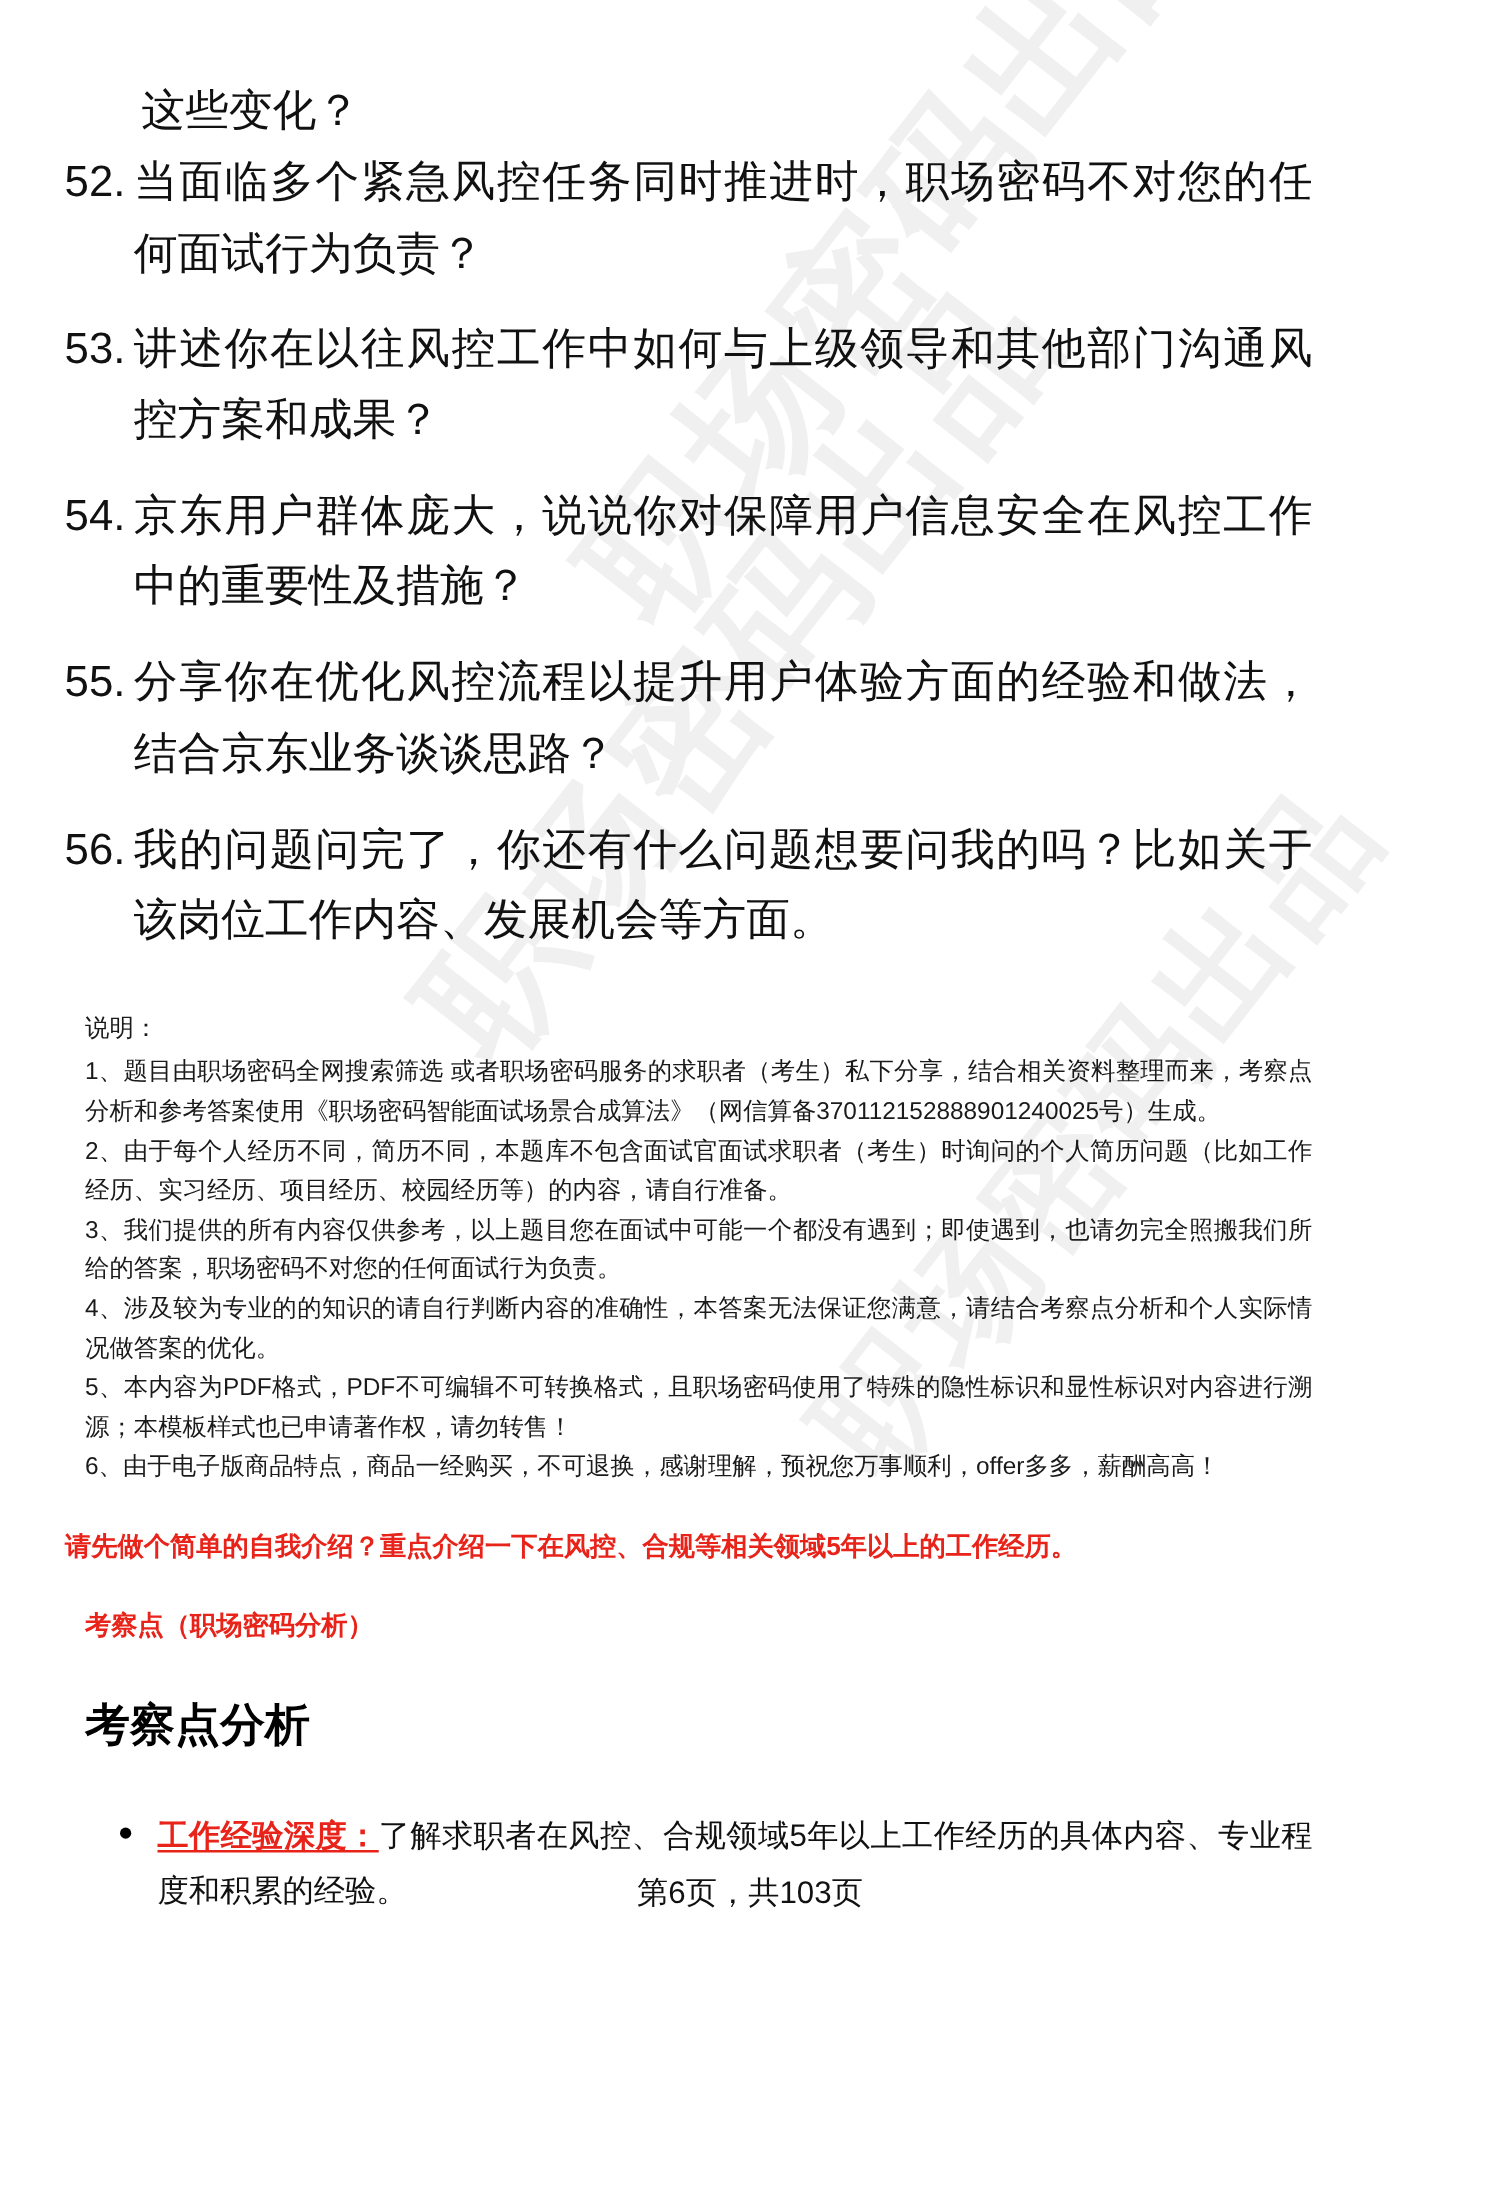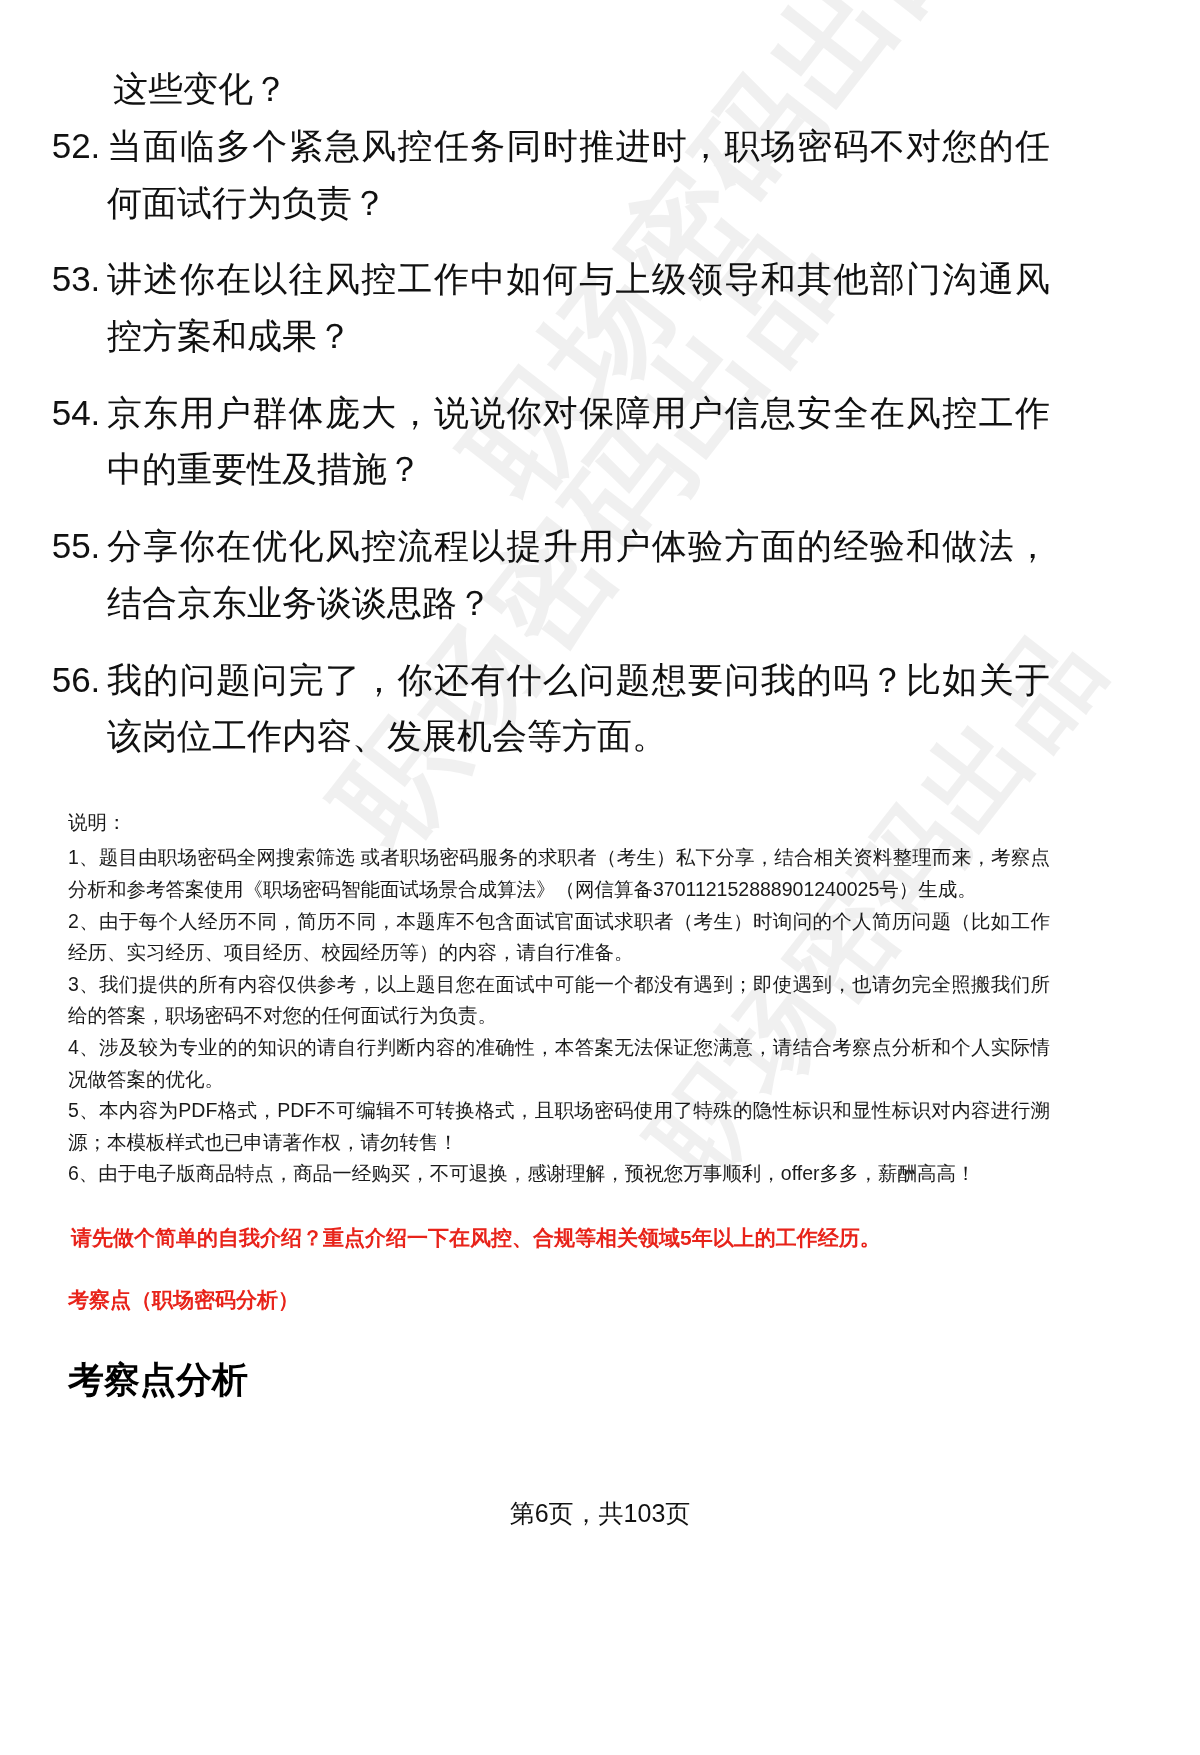--- a/index.html
+++ b/index.html
@@ -114,21 +114,21 @@
   .note-p {
     margin: 0;
   }
 
   
   .red-block {
     color: #e8231a;
     font-weight: 700;
     font-size: 21px;
     line-height: 1.72;
-    padding: 0 150px 0 71px;
+    padding: 0 150px 0 52px;
     text-align: justify;
     text-justify: inter-ideograph;
   }
   .red-heading {
     color: #e8231a;
     font-weight: 700;
     font-size: 21px;
     padding: 0 0 0 68px;
   }
 
@@ -249,16 +249,22 @@
   <div class="spacer-30"></div>
 
   <div class="red-heading">考察点（职场密码分析）</div>
 
   <div class="spacer-42"></div>
 
   <div class="section-heading">考察点分析</div>
 
   <div class="spacer-42"></div>
 
+  <ul class="bullets">
+    <li class="bullet-item">
+      <span class="bullet-dot"></span>
+      <span class="bullet-label">工作经验深度：</span><span>了解求职者在风控、合规领域5年以上工作经历的具体内容、专业程度和积累的经验。</span>
+    </li>
+  </ul>
 
   <div class="footer">第6页，共103页</div>
 
 </div>
 
 </body></html>

